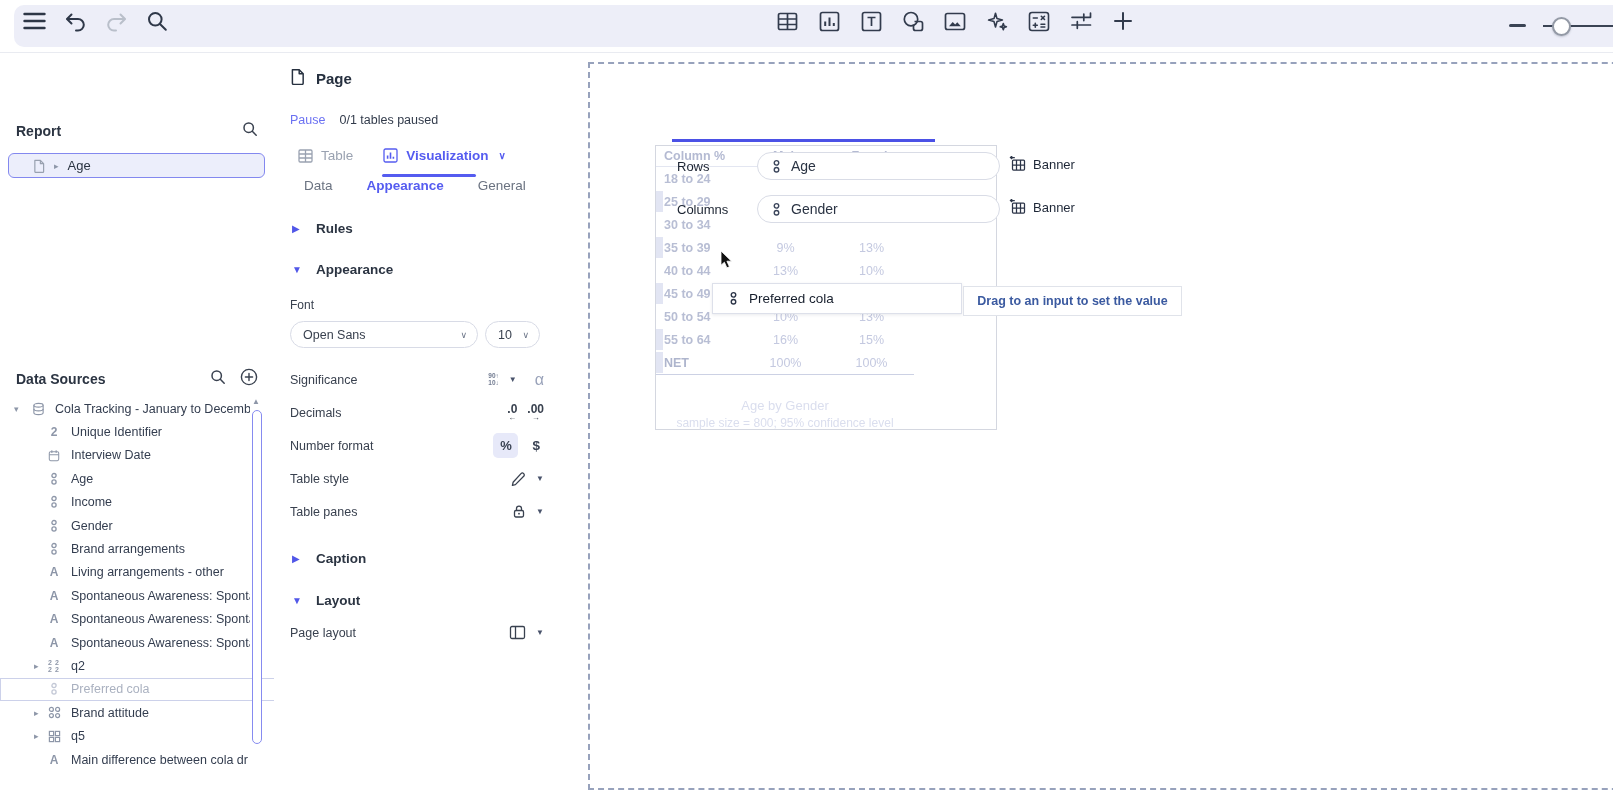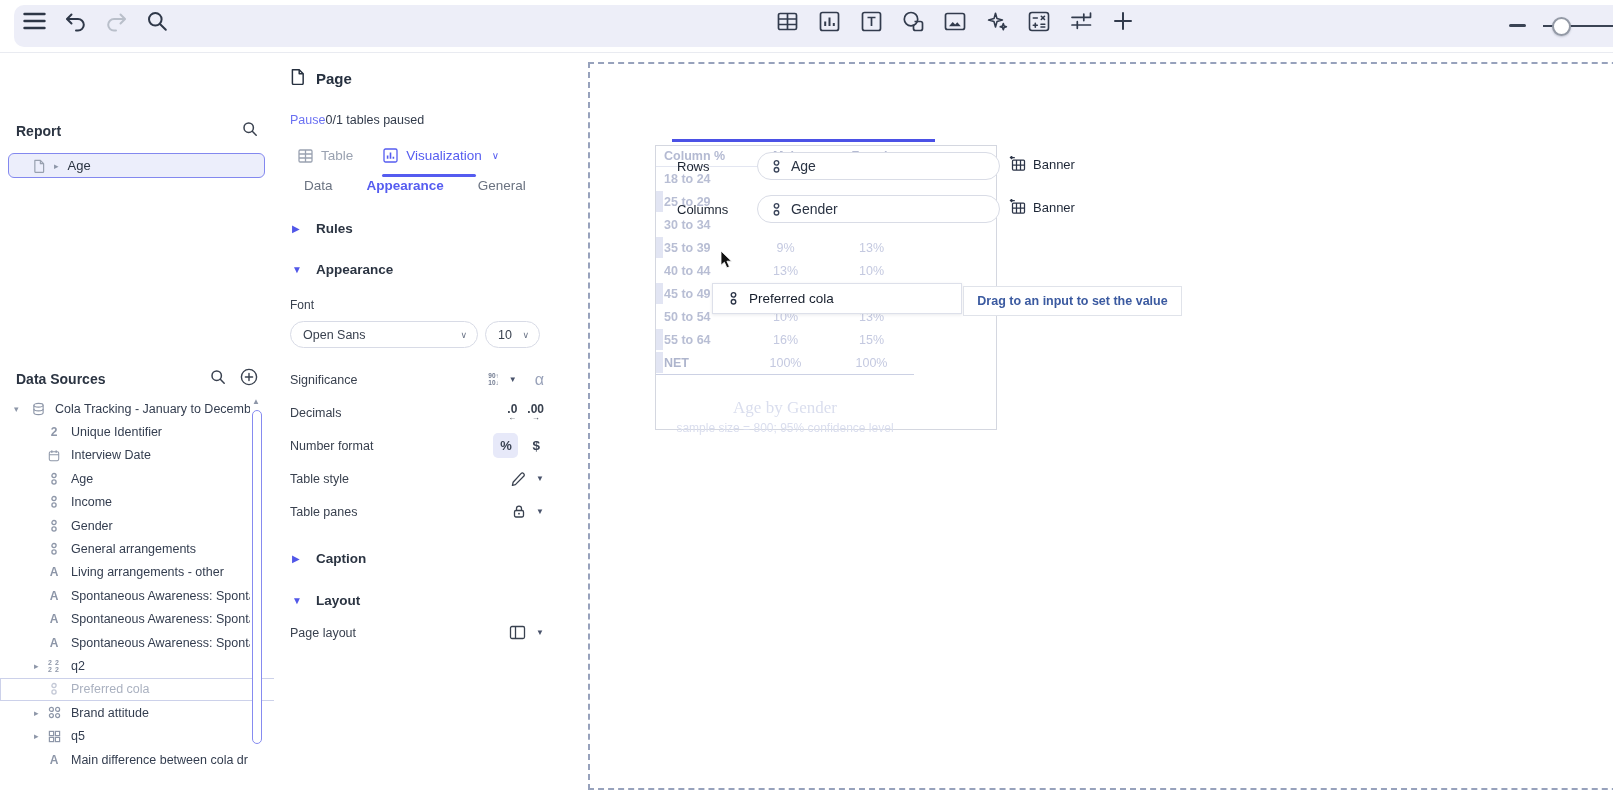--- a/index.html
+++ b/index.html
@@ -46,27 +46,27 @@
   .tree-row.ghost{border:1px solid #ccd1ea;border-left:none;border-right:none;box-shadow:inset 1px 0 0 #ccd1ea;}
   .tree-row.ghost .tree-label{color:#aab1c0;}
   .tree-row.ghost .tree-ico{color:#c3c8d6;}
   .ds-scrollbar{position:absolute;left:252px;top:357px;width:8px;height:332px;border:1px solid #868bf0;
                 border-radius:5px;background:#fff;}
   .ds-scroll-up{position:absolute;left:252px;top:344px;color:#8d96a8;font-size:8px;}
 
   
   .props{position:absolute;left:290px;top:60px;width:254px;}
   .props-title{display:flex;align-items:center;gap:11px;font-size:15px;font-weight:700;color:#26303f;margin:8px 0 0 0;}
-  .pause-row{display:flex;align-items:flex-end;margin-top:25px;font-size:12.5px;}
+  .pause-row{display:flex;align-items:flex-end;gap:14px;margin-top:25px;font-size:12.5px;}
   .pause-link{color:#6b71f2;cursor:pointer;}
   .pause-status{color:#323b4b;}
   .viewtabs{position:relative;display:flex;align-items:center;gap:30px;margin-top:21px;padding-left:8px;}
   .viewtab{display:flex;align-items:center;gap:8px;font-size:13.5px;cursor:pointer;}
   .viewtab.inactive{color:#9aa2b1;}
-  .viewtab.active{color:#555cf0;font-weight:400;text-align:center;}
+  .viewtab.active{color:#555cf0;font-weight:700;text-align:center;}
   .viewtab .vcaret{font-size:10px;color:#555cf0;margin-left:2px;}
   .viewtab-underline{position:absolute;left:92px;top:26px;width:94px;height:3px;background:#555cf0;border-radius:2px;}
   .subtabs{display:flex;gap:34px;margin-top:15px;padding-left:14px;font-size:13.5px;}
   .subtab{color:#6a7280;cursor:pointer;}
   .subtab.active{color:#555cf0;font-weight:700;}
   .section-row{display:flex;align-items:center;gap:14px;margin-left:2px;cursor:pointer;}
   .sec-arrow{color:#5157e8;font-size:10px;width:10px;}
   .sec-label{font-size:13.5px;font-weight:700;color:#2b3442;}
   .font-label{margin-top:21px;font-size:12px;color:#39414f;}
   .font-row{display:flex;gap:7px;margin-top:9px;align-items:center;}
@@ -99,21 +99,21 @@
   .grow.striped::before{content:"";position:absolute;left:0;top:1px;bottom:1px;width:7px;background:#e2e5f3;}
   .grow.net{border-bottom:1px solid #ccd1e4;}
   .grow.net .gl{color:#aeb5cd;font-weight:700;}
   .gl{width:85px;padding-left:8px;box-sizing:border-box;font-size:12.5px;font-weight:700;color:#b8bed4;white-space:nowrap;}
   .gv{width:92px;text-align:center;font-size:12.5px;color:#c4c9e0;}
   .gv:last-child{width:80px;}
   .sig{font-size:8px;margin-left:3px;}
   .sig[data-sig="up"]{color:#97a0ee;}
   .sig[data-sig="down"]{color:#f0a8b0;}
   .gfoot{position:absolute;left:0;top:252px;width:258px;text-align:center;color:#dadeee;}
-  .gfoot .f1{font-size:17px;font-family:Liberation Serif, serif;}
+  .gfoot .f1{font-size:13px;}
   .gfoot .f2{font-size:12px;margin-top:3px;}
 
   .io-label{position:absolute;font-size:13px;font-weight:400;color:#1b2331;padding-left:11px;}
   .pill{position:absolute;width:243px;height:28px;background:#fff;border:1px solid #d9dce6;border-radius:14px;
         display:flex;align-items:center;gap:10px;padding-left:14px;box-sizing:border-box;}
   .pill .cico{color:#3c465c;display:flex;}
   .pill .pval{font-size:14px;color:#2a3343;}
   .banner-btn{position:absolute;display:flex;align-items:center;gap:7px;cursor:pointer;}
   .banner-btn .blabel{font-size:13px;color:#1e2737;}
 
@@ -323,21 +323,21 @@
         </div>
 
         <div class="tree-row">
 
           <span class="tree-ico">
             <svg width="8" height="14" viewBox="0 0 8 14" fill="none" stroke="currentColor" stroke-width="1.3">
               <circle cx="4" cy="3.6" r="2.1"></circle>
               <circle cx="4" cy="10" r="2.1"></circle>
             </svg>
           </span>
-          <span class="tree-label">General arrangements</span>
+          <span class="tree-label">Brand arrangements</span>
         </div>
 
         <div class="tree-row">
 
           <span class="tree-ico">
             <span class="txt-ico">A</span>
           </span>
           <span class="tree-label">Living arrangements - other</span>
         </div>
 

